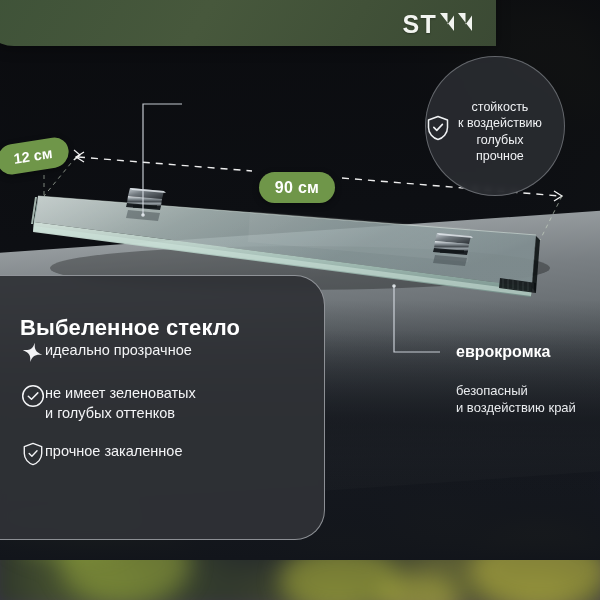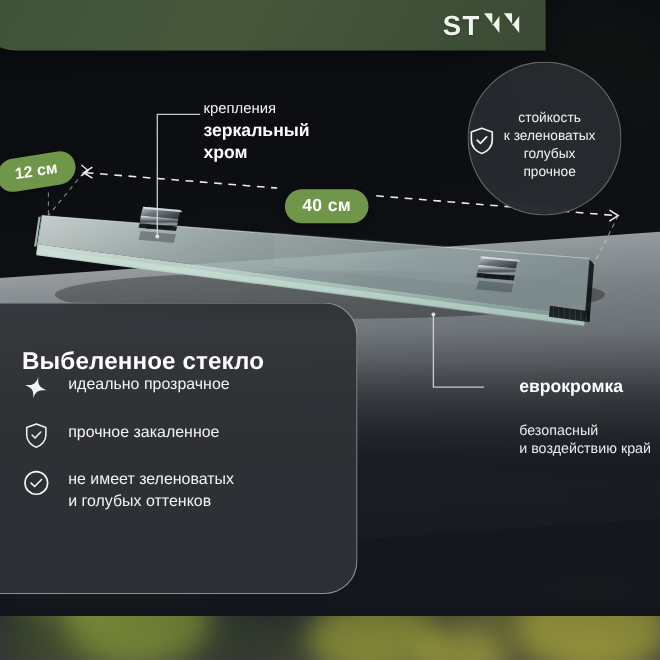--- a/index.html
+++ b/index.html
@@ -118,41 +118,41 @@
 
   
   .svg-layer { position:absolute; inset:0; width:600px; height:600px; pointer-events:none; }
 
   
   .callout { position:absolute; color:#fff; }
   .callout-top { left:185px; top:90px; }
   .callout-top .lead { font-size:13.5px; font-weight:400; line-height:18px; color:#f2f3f5; }
   .callout-top .main { font-size:16px; font-weight:700; line-height:20px; margin-top:2px; color:#fff; }
 
-  .callout-edge { left:472px; top:342px; }
+  .callout-edge { left:456px; top:342px; }
   .callout-edge .main { font-size:16px; font-weight:700; line-height:20px; color:#fff; }
   .callout-edge .lead { font-size:13px; font-weight:400; line-height:17px; margin-top:20px; color:#e9ebee; }
 
   
   .card {
     position:absolute; left:-30px; top:275px;
     width:355px; height:265px;
     background:rgba(47,49,54,.93);
     border-radius:0 30px 30px 0;
     border-top:1px solid rgba(220,225,230,.55);
     border-right:1px solid rgba(220,225,230,.55);
     border-bottom:1px solid rgba(220,225,230,.55);
     padding:38px 26px 0 50px;
     backdrop-filter:blur(4px);
   }
   .card-title {
     color:#fff; font-size:22px; font-weight:700; line-height:27px;
     letter-spacing:.1px; 
   }
-  .feature { display:flex; align-items:flex-start; gap:17px; margin-bottom:19px; }
+  .feature { display:flex; align-items:flex-start; margin-bottom:19px; }
   .feature-icon {
     width:25px; height:25px; flex:none; margin-top:-1px;
     display:flex; align-items:center; justify-content:center;
   }
   .feature-label {
     color:#f3f4f6; font-size:14.5px; font-weight:400; line-height:19.5px;
   }
 </style>
 </head>
 <body>
@@ -309,36 +309,29 @@
     </div>
   </div>
 
   <div class="badge">
     <svg class="badge-icon" viewBox="0 0 24 26">
       <path d="M12 1.5 L21.5 5 V12.5 C21.5 18.5 17 23 12 24.5 C7 23 2.5 18.5 2.5 12.5 V5 Z" fill="none" stroke="#f0f2f4" stroke-width="1.5" stroke-linejoin="round"></path>
       <polyline points="7.8,12.4 10.8,15.4 16.4,9.4" fill="none" stroke="#f0f2f4" stroke-width="1.6" stroke-linecap="round" stroke-linejoin="round"></polyline>
     </svg>
     <div class="badge-text">
       <div>стойкость</div>
-      <div>к зеленоватых</div>
+      <div>к воздействию</div>
       <div>голубых</div>
       <div>прочное</div>
     </div>
   </div>
 
-  <div class="pill pill-90">40 см</div>
+  <div class="pill pill-90">90 см</div>
   <div class="pill pill-12">12 см</div>
 
-  <div class="callout callout-top">
-    <div class="lead">крепления</div>
-    <div class="main">
-      <div>зеркальный</div>
-      <div>хром</div>
-    </div>
-  </div>
 
   <div class="callout callout-edge">
     <div class="main">еврокромка</div>
     <div class="lead">
       <div>безопасный</div>
       <div>и воздействию край</div>
     </div>
   </div>
 
   <div class="card">
@@ -347,42 +340,42 @@
     </div>
 
     <div class="feature">
       <span class="feature-icon">
         <svg width="23" height="23" viewBox="0 0 24 24">
           <path d="M12 1.5 C12.9 8.2 14.6 10.6 22.5 11.9 C14.6 13.2 12.9 15.6 12 22.3 C11.1 15.6 9.4 13.2 1.5 11.9 C9.4 10.6 11.1 8.2 12 1.5 Z" fill="#f3f4f6" transform="rotate(14 12 12)"></path>
         </svg>
       </span>
       <span class="feature-label">
         <span>идеально прозрачное</span>
+      </span>
+    </div>
+
+    <div class="feature">
+      <span class="feature-icon">
+        <svg width="24" height="24" viewBox="0 0 24 24">
+          <circle cx="12" cy="12" r="10.3" fill="none" stroke="#f3f4f6" stroke-width="1.5"></circle>
+          <polyline points="7.3,12.2 10.5,15.3 16.8,8.9" fill="none" stroke="#f3f4f6" stroke-width="1.5" stroke-linecap="round" stroke-linejoin="round"></polyline>
+        </svg>
+      </span>
+      <span class="feature-label">
+        <div>не имеет зеленоватых</div>
+        <div>и голубых оттенков</div>
       </span>
     </div>
 
     <div class="feature">
       <span class="feature-icon">
         <svg width="22" height="24" viewBox="0 0 24 26">
           <path d="M12 1.5 L21.5 5 V12.5 C21.5 18.5 17 23 12 24.5 C7 23 2.5 18.5 2.5 12.5 V5 Z" fill="none" stroke="#f3f4f6" stroke-width="1.5" stroke-linejoin="round"></path>
           <polyline points="7.8,12.4 10.8,15.4 16.4,9.4" fill="none" stroke="#f3f4f6" stroke-width="1.5" stroke-linecap="round" stroke-linejoin="round"></polyline>
         </svg>
       </span>
       <span class="feature-label">
         <span>прочное закаленное</span>
       </span>
     </div>
-
-    <div class="feature">
-      <span class="feature-icon">
-        <svg width="24" height="24" viewBox="0 0 24 24">
-          <circle cx="12" cy="12" r="10.3" fill="none" stroke="#f3f4f6" stroke-width="1.5"></circle>
-          <polyline points="7.3,12.2 10.5,15.3 16.8,8.9" fill="none" stroke="#f3f4f6" stroke-width="1.5" stroke-linecap="round" stroke-linejoin="round"></polyline>
-        </svg>
-      </span>
-      <span class="feature-label">
-        <div>не имеет зеленоватых</div>
-        <div>и голубых оттенков</div>
-      </span>
-    </div>
   </div>
 
 </div>
 
 </body></html>

